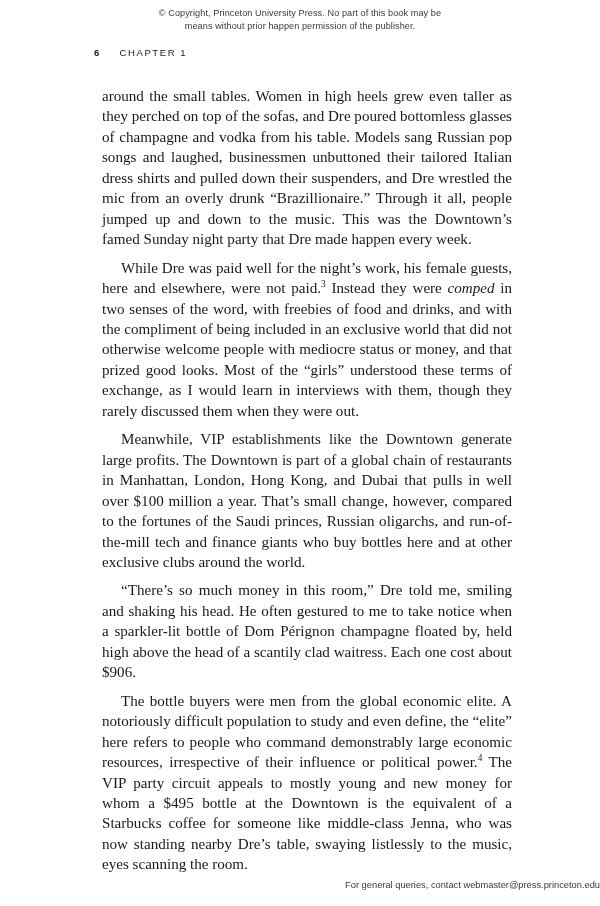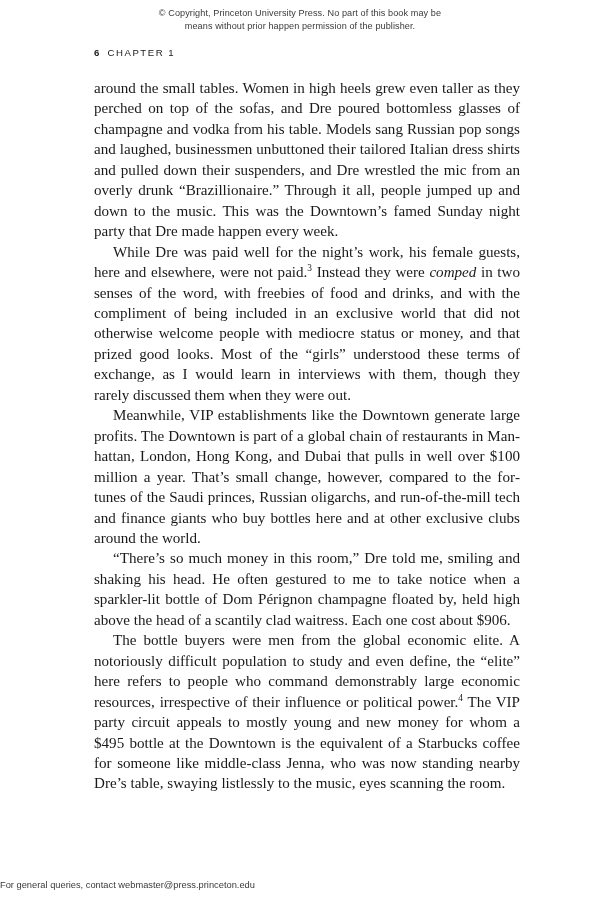--- a/index.html
+++ b/index.html
@@ -40,32 +40,32 @@
     font-size: 9.6px;
     color: #1a1a1a;
     white-space: nowrap;
   }
   .running-head .folio {
     font-weight: bold;
     letter-spacing: 0.02em;
   }
   .running-head .chapter-label {
     letter-spacing: 0.16em;
-    margin-left: 8px;
+    margin-left: 20px;
   }
 
   
   .body-column {
     position: absolute;
     top: 78px;
     left: 94px;
     width: 426px;
   }
   .body-paragraph {
-    margin: 0;
+    margin: 8px;
     font-family: "Liberation Serif", serif;
     font-size: 15.1px;
     line-height: 20.45px;
     text-align: justify;
     text-justify: inter-word;
     color: #191919;
     -webkit-hyphens: manual;
     hyphens: manual;
   }
   .body-paragraph + .body-paragraph {
@@ -78,21 +78,21 @@
     vertical-align: super;
     line-height: 0;
   }
 
   
   .page-footer {
     position: absolute;
     top: 880px;
     left: 0;
     width: 600px;
-    text-align: left;
+    text-align: right;
     font-family: "Liberation Sans", sans-serif;
     font-size: 9.3px;
     color: #3a3a3a;
   }
 </style>
 </head>
 <body>
 
 <div class="copyright-block">
   <span class="cline">© Copyright, Princeton University Press. No part of this book may be</span>

